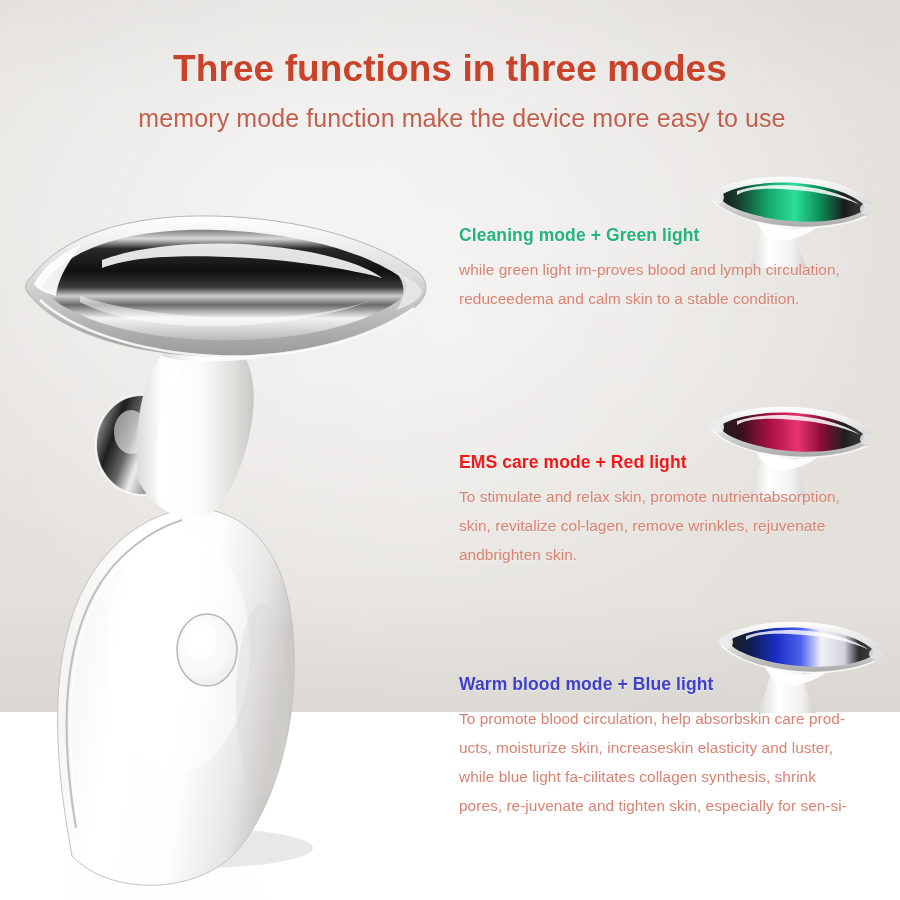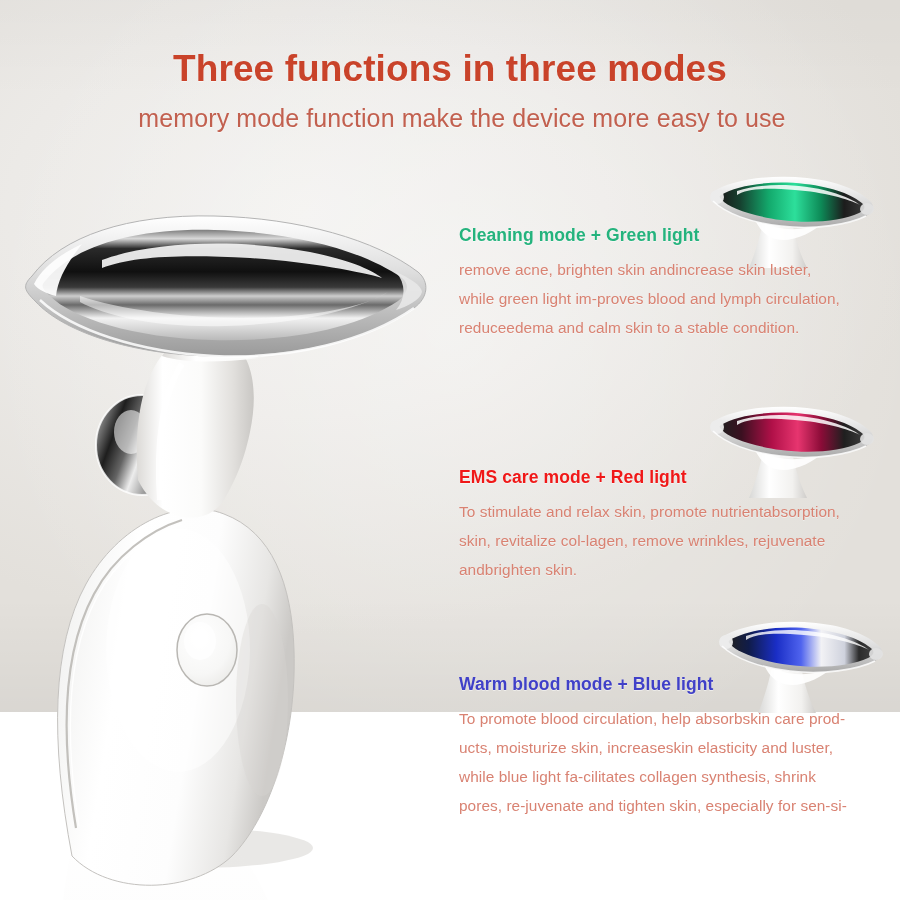--- a/index.html
+++ b/index.html
@@ -45,21 +45,21 @@
     text-shadow:0 1px 0 rgba(255,255,255,.5);
   }
   .block .body{
     font-size:15.4px;line-height:29px;color:#d98272;font-weight:normal;
     letter-spacing:.05px;
     text-shadow:0 1px 0 rgba(255,255,255,.42);
   }
   .block .body div{white-space:nowrap;}
 
   #block-green{top:224px;}
-  #block-red  {top:466px;}
+  #block-red  {top:451px;}
   #block-blue {top:673px;}
 
   
   .thumb{position:absolute;width:180px;height:100px;z-index:5;}
   #thumb-green{left:703px;top:168px;}
   #thumb-red  {left:703px;top:398px;}
   #thumb-blue {left:712px;top:613px;}
   .thumb svg{display:block;width:100%;height:100%;overflow:visible;}
 
   
@@ -316,21 +316,20 @@
                C 146 31 120 24 92 22 C 64 20 44 20 34 27 Z" fill="#ffffff" opacity="0.8"></path>
       <ellipse cx="14" cy="29" rx="7" ry="7" fill="#ececec" opacity="0.95"></ellipse>
       <ellipse cx="164" cy="41" rx="7" ry="6" fill="#e2e2e2" opacity="0.9"></ellipse>
       <path d="M 10 33 C 22 45 48 55 78 58 C 110 62 145 57 163 48" fill="none" stroke="#ffffff" stroke-width="1.6" opacity="0.85"></path>
     </svg>
   </div>
 
   <div class="block" id="block-green">
     <div class="head" style="color: rgb(36, 179, 125);">Cleaning mode + Green light</div>
     <div class="body" style="color: rgb(217, 130, 114);">
-      <div>remove acne, brighten skin andincrease skin luster,</div>
       <div>while green light im-proves blood and lymph circulation,</div>
       <div>reduceedema and calm skin to a stable condition.</div>
     </div>
   </div>
 
   <div class="block" id="block-red">
     <div class="head" style="color: rgb(240, 24, 24);">EMS care mode + Red light</div>
     <div class="body" style="color: rgb(217, 130, 114);">
       <div>To stimulate and relax skin, promote nutrientabsorption,</div>
       <div>skin, revitalize col-lagen, remove wrinkles, rejuvenate</div>

